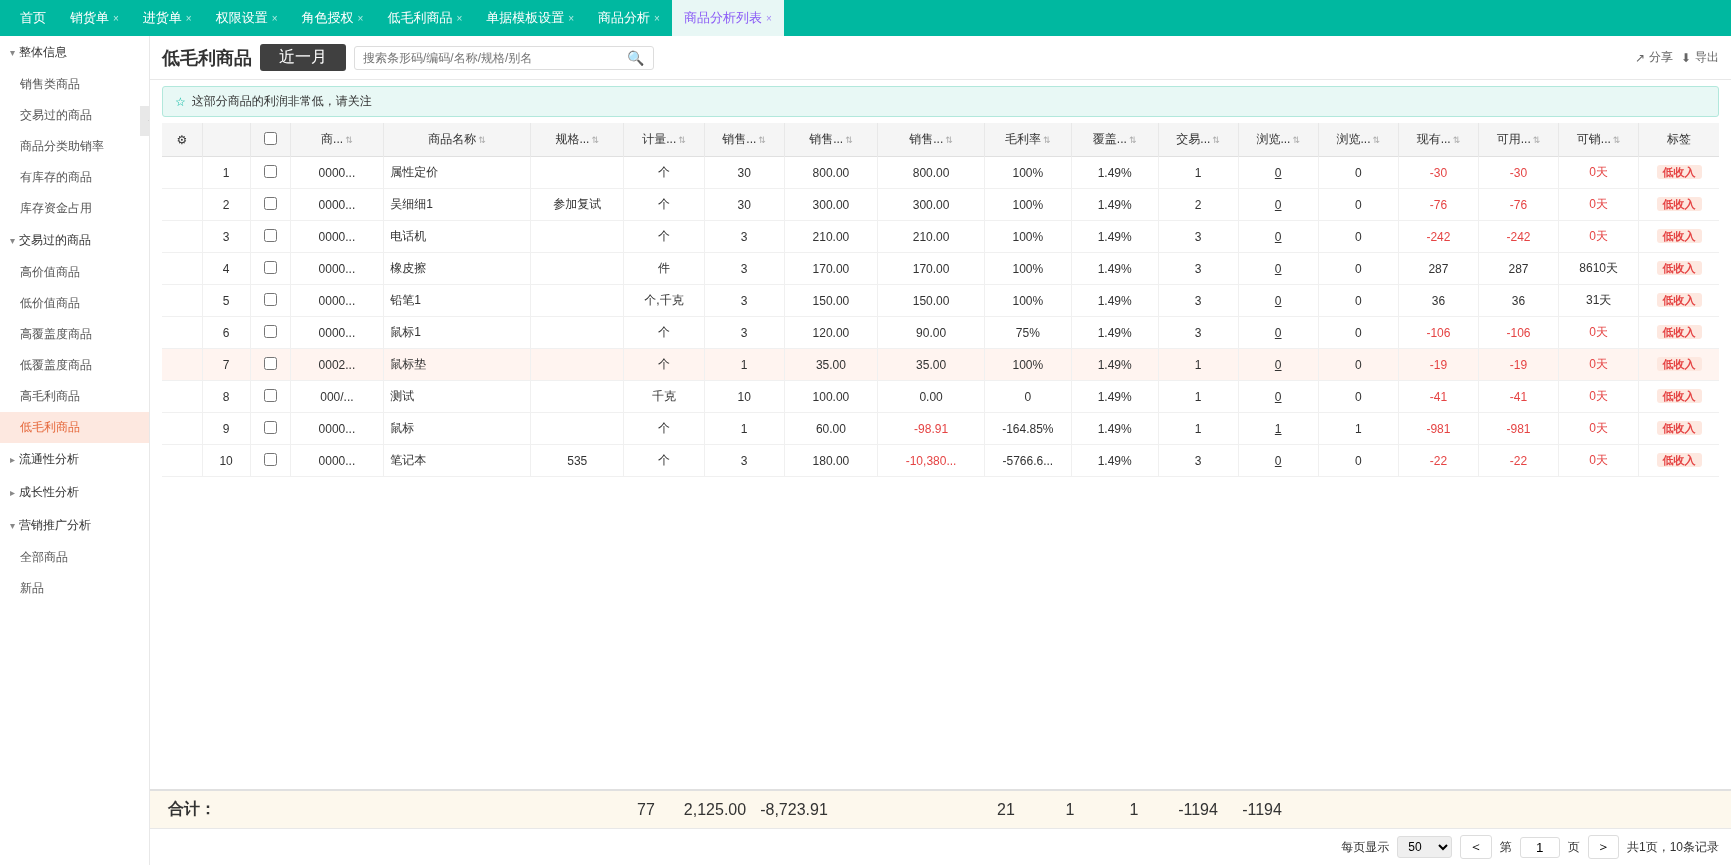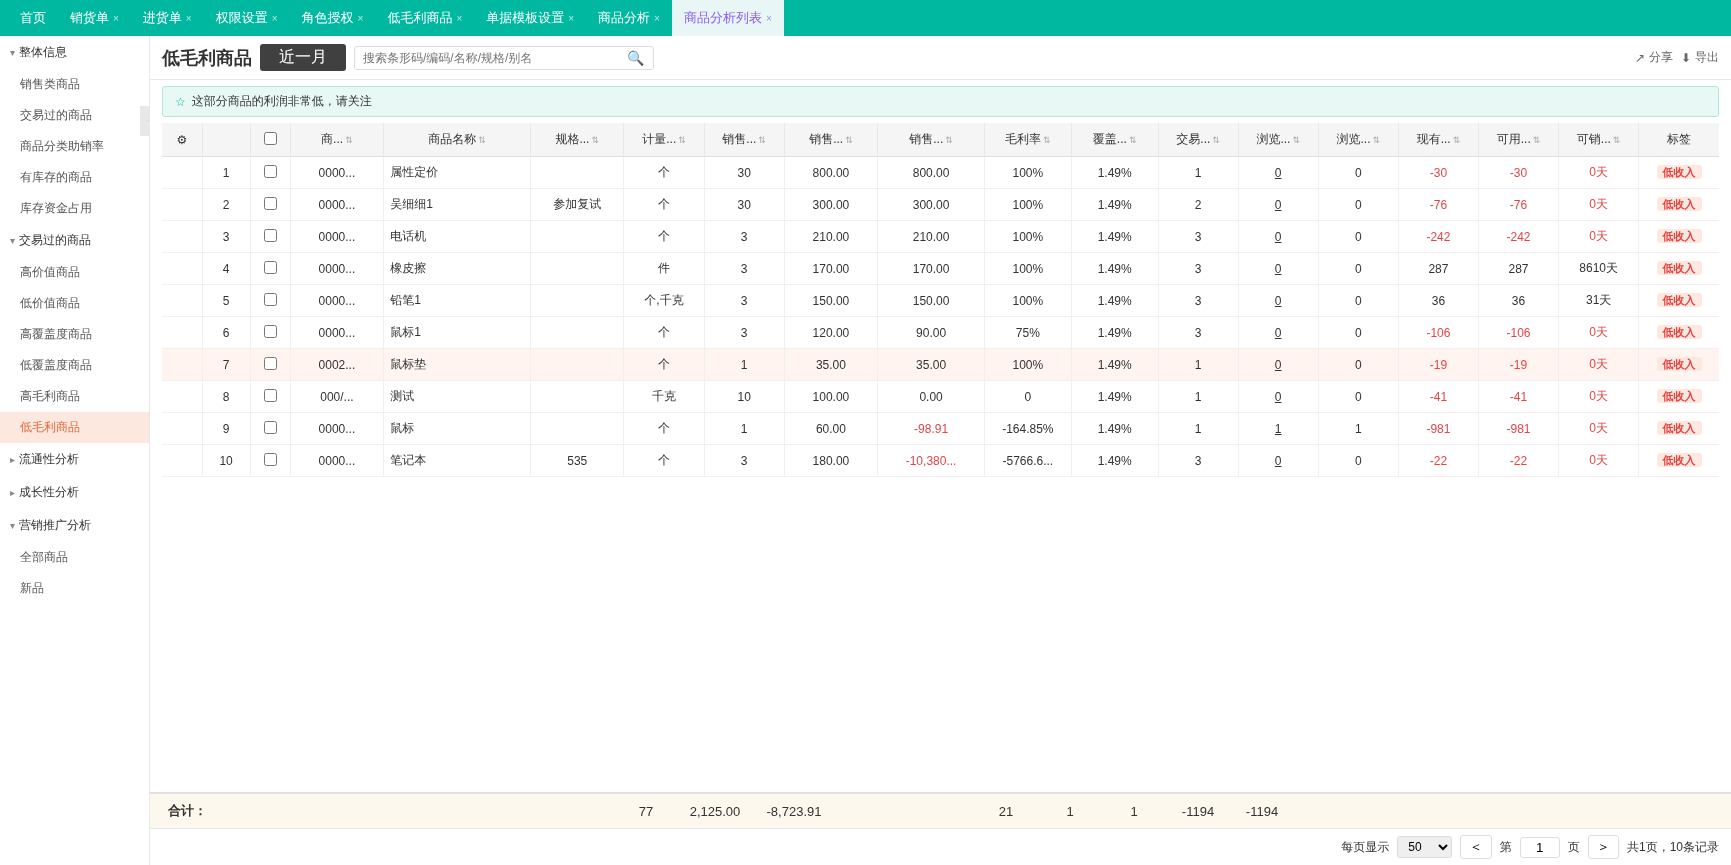--- a/index.html
+++ b/index.html
@@ -205,21 +205,21 @@
     
     .total-row-container {
       border-top: 2px solid #e0e0e0;
       background: #fdf8ed;
       padding: 0 12px;
     }
     .total-row {
       display: flex;
       align-items: center;
       padding: 8px 0;
-      font-size: 13px;
+      font-size: 16px;
     }
     .total-label { font-weight: bold; min-width: 60px; padding-left: 6px; }
 
     
     .pagination-bar {
       display: flex;
       align-items: center;
       justify-content: flex-end;
       padding: 6px 12px;
       border-top: 1px solid #e8e8e8;

